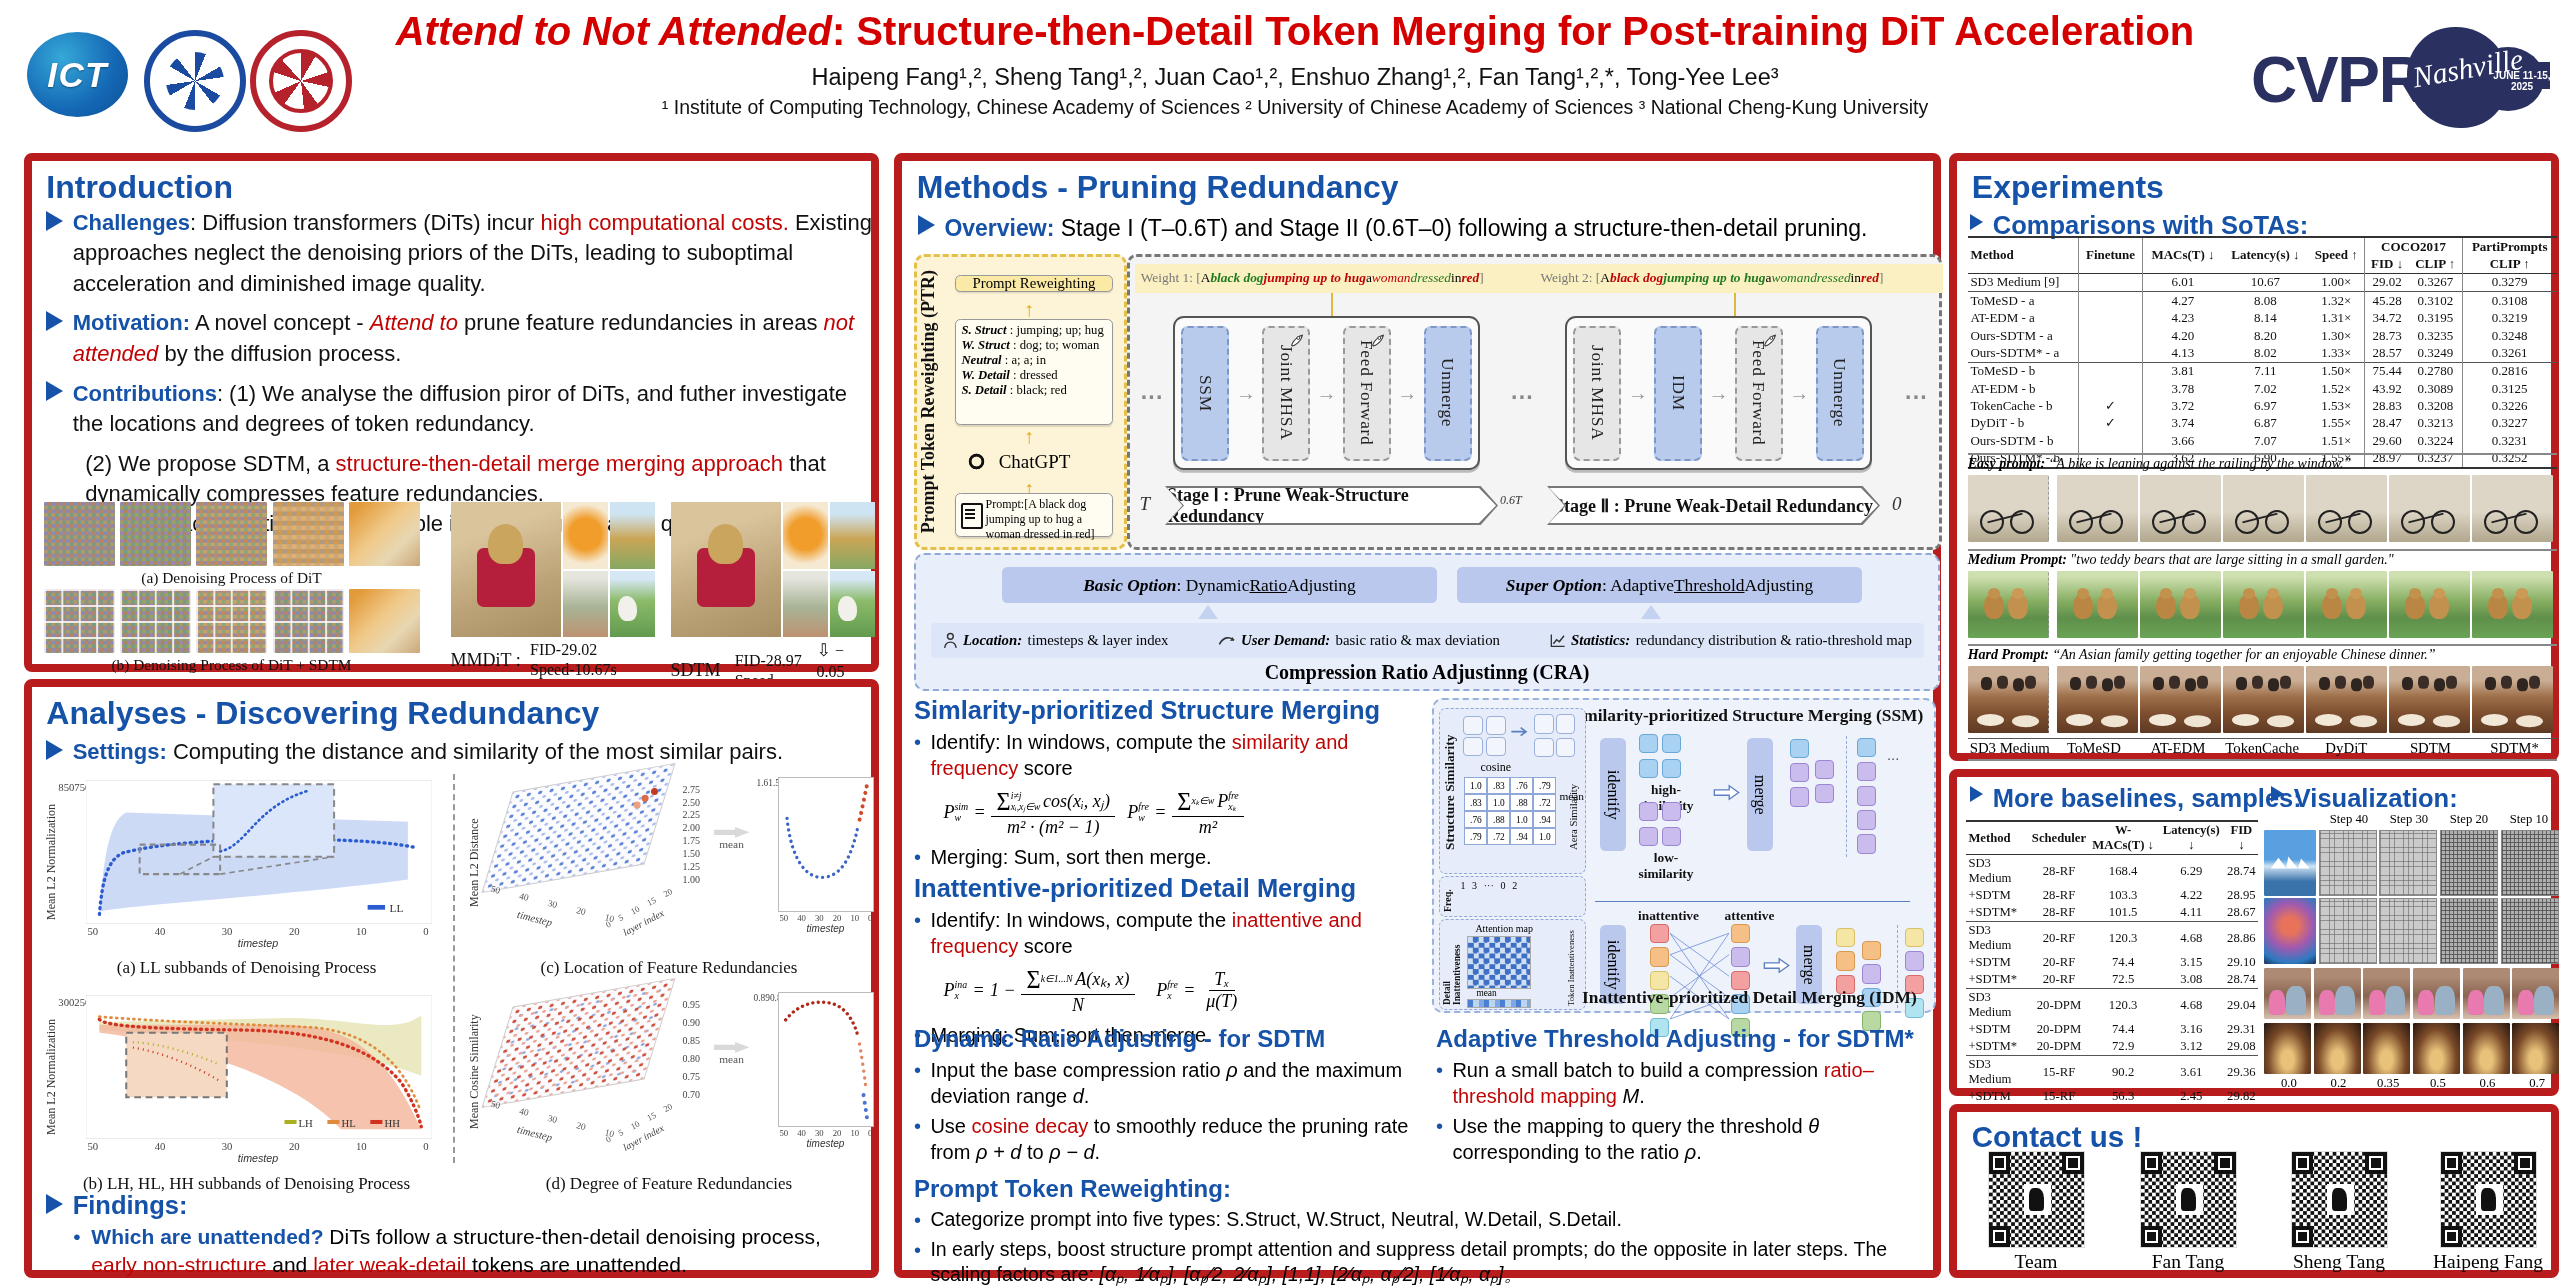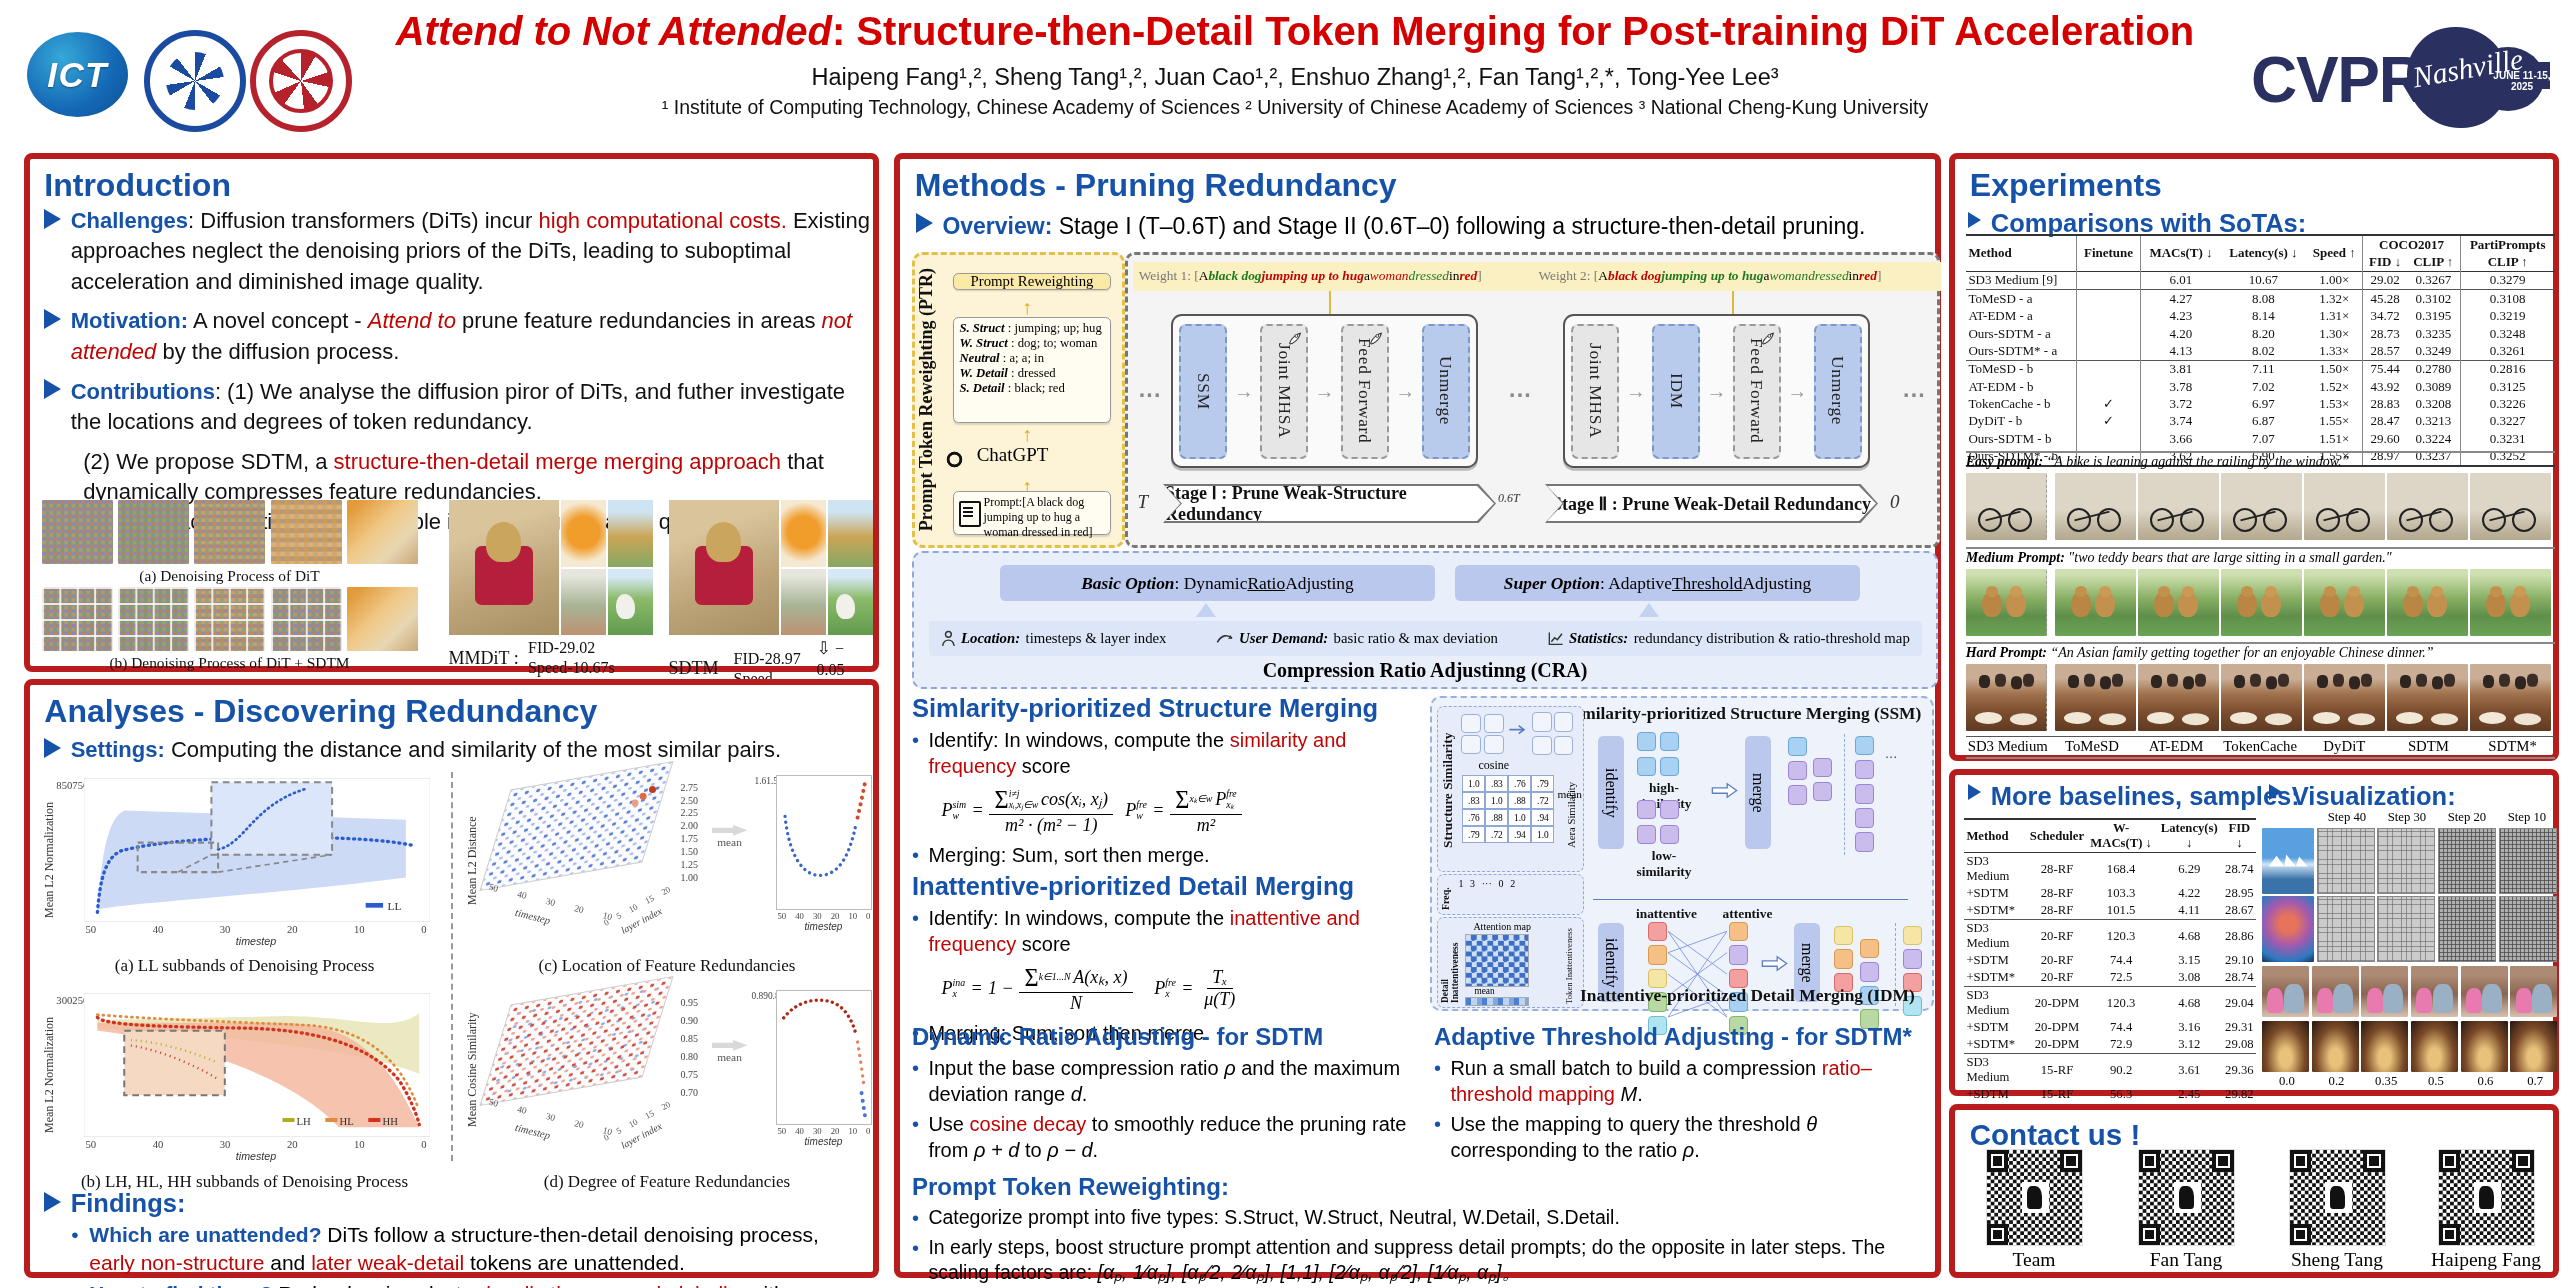--- a/index.html
+++ b/index.html
@@ -1,17 +1,17 @@
 <!DOCTYPE html>
 <html style="font-size:10.7px"><head>
 <meta charset="utf-8">
 <style>
   html,body{margin:0;padding:0;background:#fff}
   #poster{position:relative;width:2576px;height:1288px;background:#fff;font-family:"Liberation Sans",sans-serif;overflow:hidden}
-  .panel{position:absolute;background:#fff;border:6px solid #b91c1c;border-radius:8px;box-sizing:border-box}
+  .panel{position:absolute;background:#fff;border:8px solid #b91c1c;border-radius:8px;box-sizing:border-box}
   .phead{font-weight:bold;font-size:32px;color:#1552a8;padding:8px 0 0 14.8px}
   .tri{display:inline-block;width:0;height:0;border-left:17.4px solid #1552a8;border-top:10px solid transparent;border-bottom:10px solid transparent;margin:2.7px 9.4px 0 0;flex:none}
   .tri.sm{border-left-width:13.4px;border-top-width:8px;border-bottom-width:8px}
   .bullet{display:flex;align-items:flex-start}
   .blab{color:#1552a8;font-weight:bold}
   .c-r{color:#c00404}.c-g{color:#1f7a1f}.c-b{color:#1552a8}.c-gy{color:#777}
   .sb{font-weight:bold}.si{font-style:italic}.su{text-decoration:underline}
   .serif{font-family:"Liberation Serif",serif}
   .abs{position:absolute}
   
@@ -94,21 +94,21 @@
   .mtxt{font-size:23px;line-height:1.35}
   
   #ptr{position:absolute;left:12px;top:93px;width:207px;height:290px;background:#fdf4d8;border:3.4px dashed #e4bf4a;border-radius:10.7px}
   #ptr .side{position:absolute;left:1.3px;top:0;height:100%;display:flex;align-items:center}
   #ptr .side span{writing-mode:vertical-rl;transform:rotate(180deg);font:bold 18px "Liberation Serif",serif;color:#111}
   .ptrbox{position:absolute;left:38px;width:158px;box-sizing:border-box;border:1.3px solid #999;border-radius:5.4px;background:#fbe9a6;box-shadow:0 1.3px 1.3px #0002;font:14.8px "Liberation Serif",serif;text-align:center}
   .uar{position:absolute;left:107px;color:#e8a90c;font-size:20px;font-weight:bold;line-height:1}
   #ptrlist{background:#fffdf2;font:12.7px "Liberation Serif",serif;text-align:left;padding:2.7px 5.4px}
   #ptrlist .li-item{white-space:nowrap}
   #ptrlist .k{font-weight:bold;font-style:italic}
-  .gptrow{position:absolute;left:24px;display:flex;align-items:flex-start;gap:6.7px;font:19px "Liberation Serif",serif}
+  .gptrow{position:absolute;left:44px;display:flex;align-items:center;gap:6.7px;font:19px "Liberation Serif",serif}
   .promptbox{background:#fffdf2;font:12px "Liberation Serif",serif;text-align:left;padding:2.7px 4px 2.7px 29.5px;position:relative}
   .docic{position:absolute;left:5.4px;top:9.4px;width:17.4px;height:21.5px;border:2px solid #111;border-radius:2px}
   .docic::before{content:"";position:absolute;left:2px;top:4px;width:9.4px;height:1.3px;background:#111;box-shadow:0 4px 0 #111,0 8px 0 #111}
   
   #mdiag{position:absolute;left:225px;top:93px;width:809px;height:290px;background:#f4f4f4;border:3.4px dashed #777;border-radius:9.4px}
   .wbar{position:absolute;top:6.7px;height:29.5px;background:#fbf0c2;font:13.4px "Liberation Serif",serif;display:flex;align-items:center;padding:0 5.4px;white-space:nowrap;overflow:hidden}
   .stage{position:absolute;top:59px;width:303px;height:150px;border:2px solid #555;border-radius:10.7px;background:#fafafa;box-shadow:0 2.7px 0 #bbb;display:flex;align-items:center;justify-content:space-evenly}
   .pill{width:44px;height:131px;border-radius:6.7px;display:flex;align-items:center;justify-content:center;position:relative}
   .pill span{writing-mode:vertical-rl;font:17.4px "Liberation Serif",serif;color:#222;letter-spacing:0.7px}
   .pill.bl{background:#b9cbec;border:2px dashed #7d98c8}

